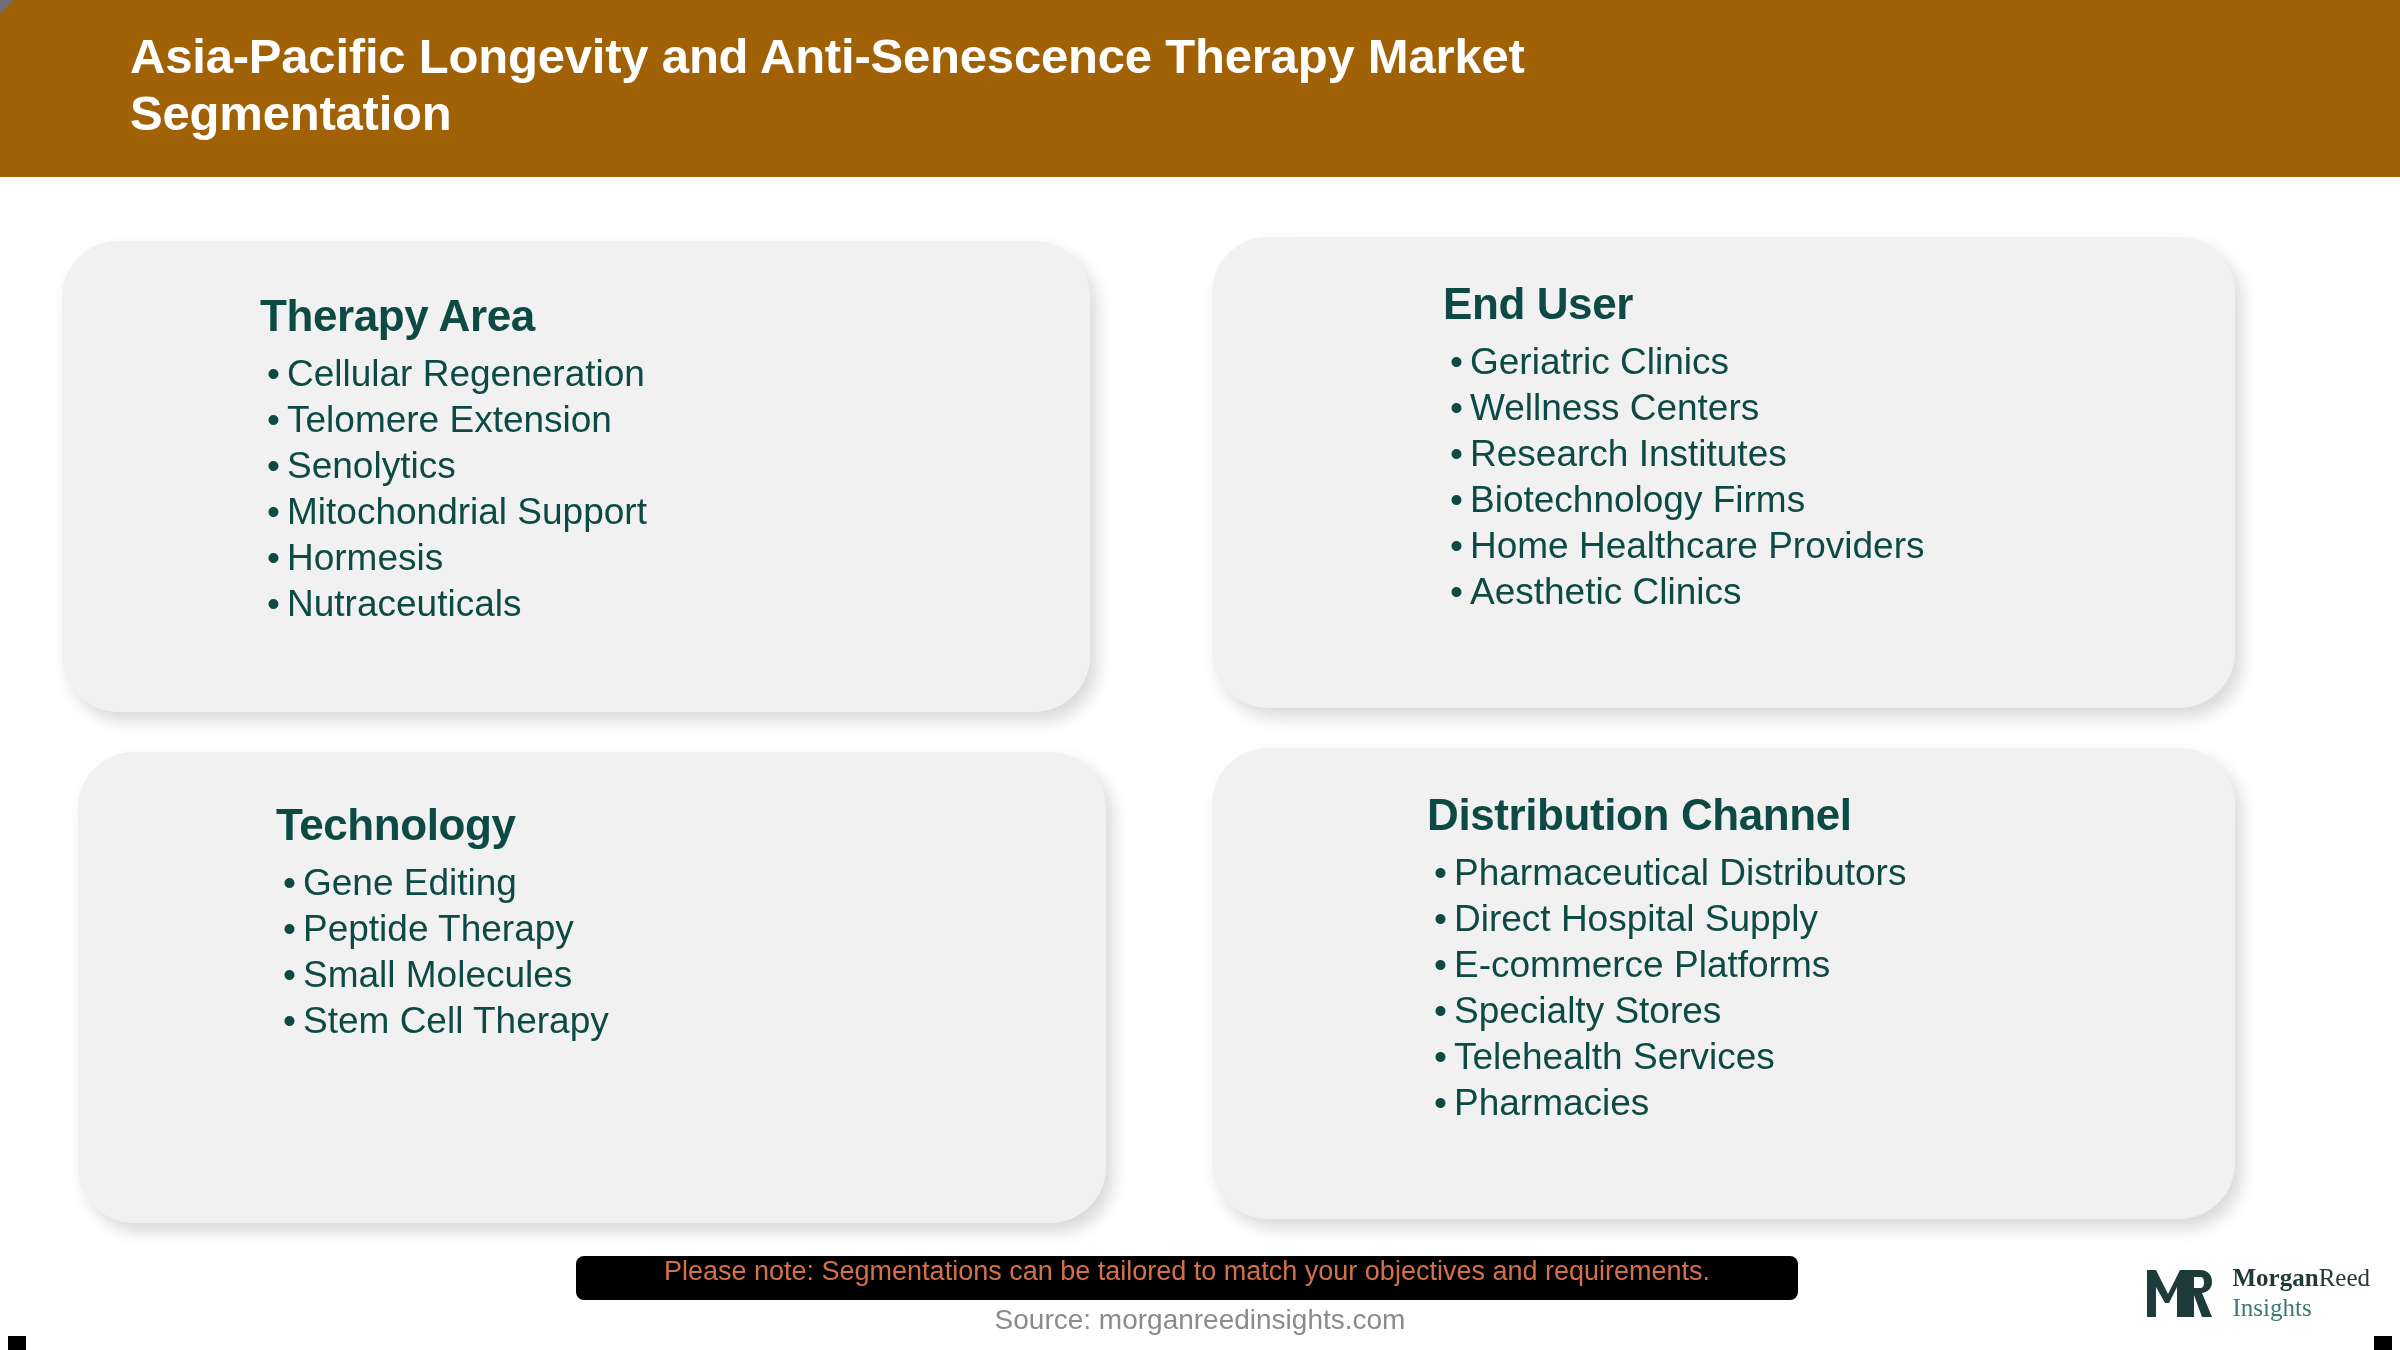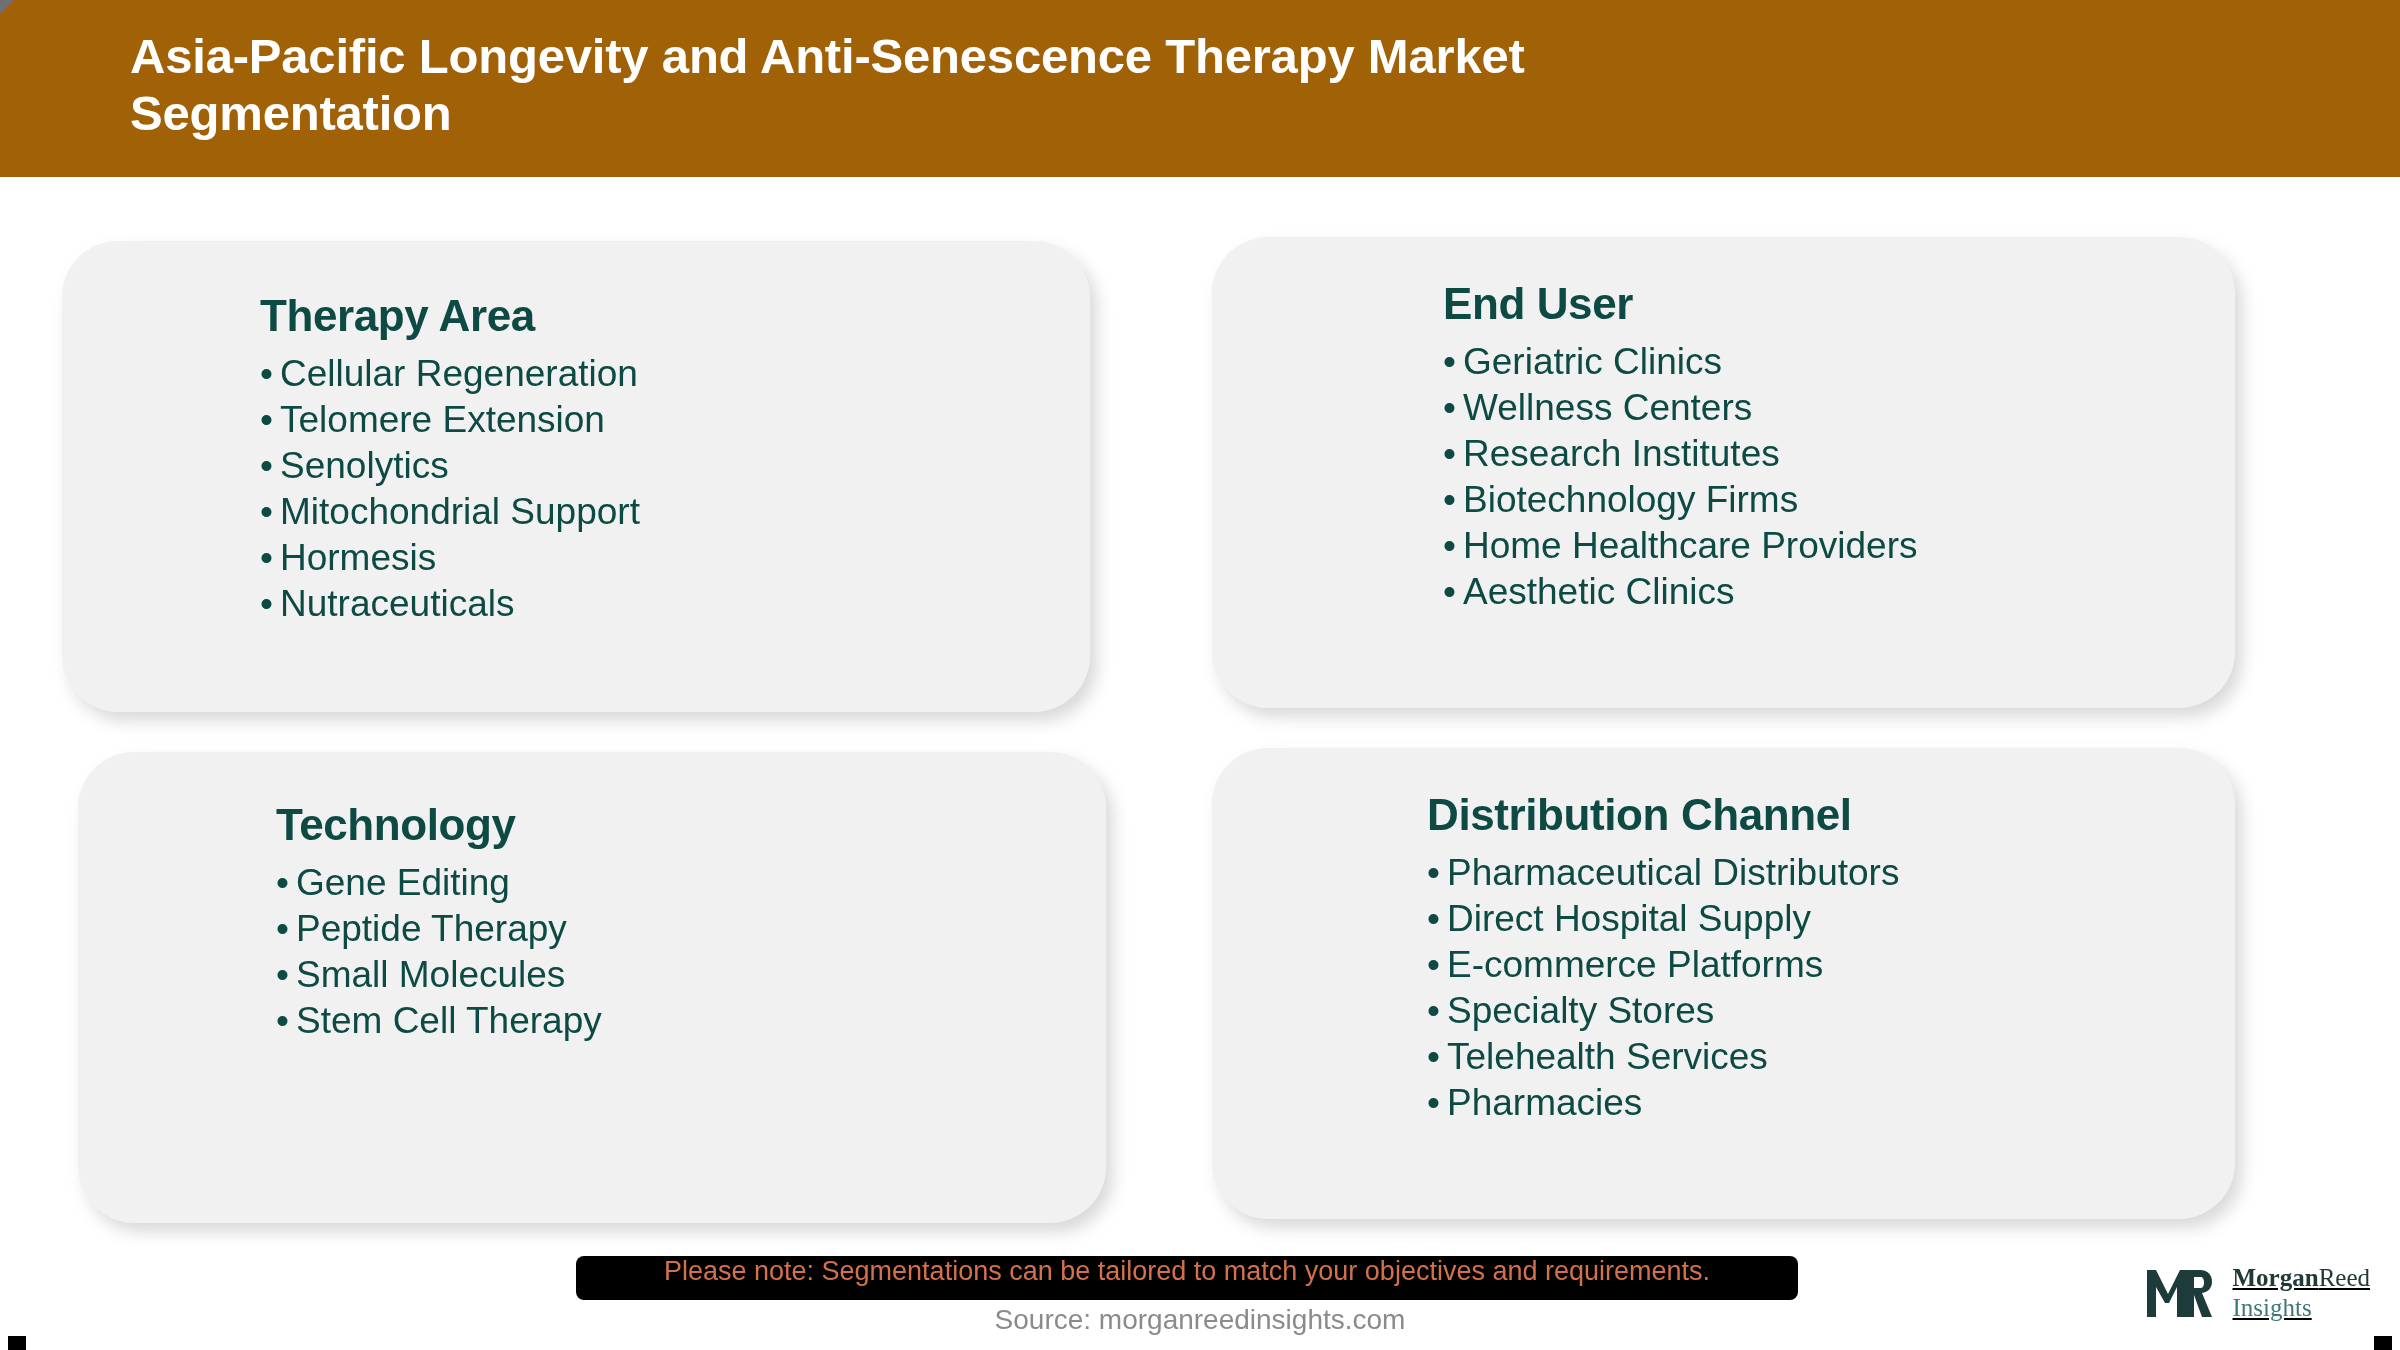--- a/index.html
+++ b/index.html
@@ -88,21 +88,21 @@
   .card-title {
     color: #0d4a44;
     font-size: 44px;
     font-weight: bold;
     letter-spacing: -0.4px;
     margin: 0 0 10px 0;
     white-space: nowrap;
   }
   .card-list {
     list-style: none;
-    margin: 0;
+    margin: 7px;
     padding: 0;
   }
   .card-list li {
     color: #0d4a44;
     font-size: 37px;
     font-weight: 400;
     line-height: 46px;
     white-space: nowrap;
   }
   .bullet {
@@ -142,21 +142,20 @@
   }
 
   
   .logo {
     position: absolute;
     right: 30px;
     top: 1265px;
     display: flex;
     align-items: center;
     gap: 20px;
-    text-decoration: underline;
   }
   .logo-mark { display: block; }
   .logo-words {
     display: flex;
     flex-direction: column;
     line-height: 1.0;
     font-family: "Liberation Serif", serif;
   }
   .logo-line1 { font-size: 25px; white-space: nowrap; }
   .logo-morgan { color: #203a38; font-weight: bold; }

